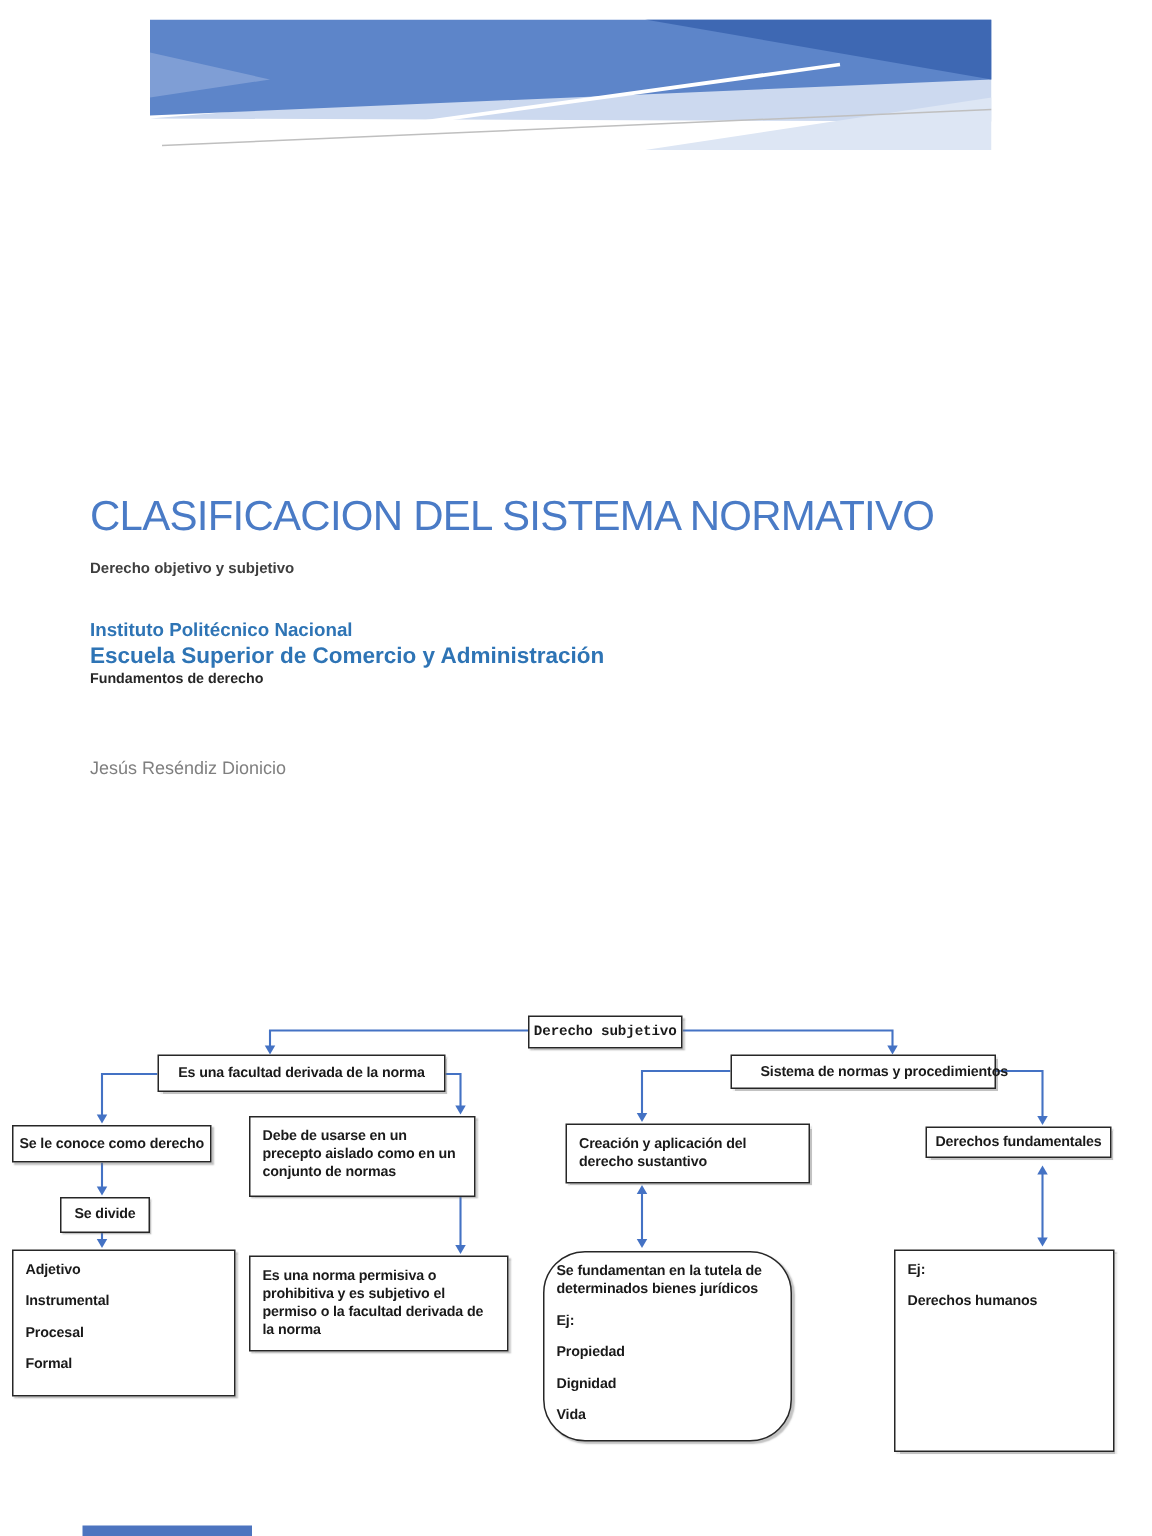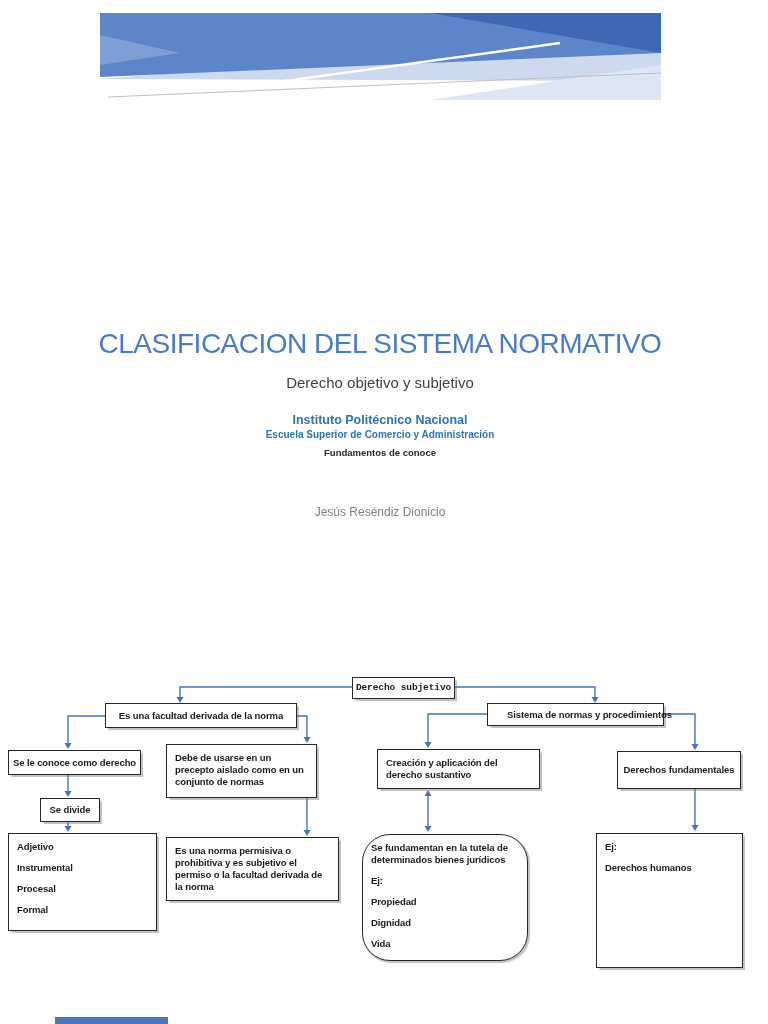--- a/index.html
+++ b/index.html
@@ -3,25 +3,25 @@
 <meta charset="utf-8">
 <style>
   html,body{margin:0;padding:0;background:#ffffff;}
   #page{
     position:relative;width:768px;height:1024px;background:#ffffff;overflow:hidden;
     font-family:"Liberation Sans",sans-serif;
   }
   
   #banner{position:absolute;left:100px;top:13px;width:561px;height:87px;}
   
-  .rtext{position:absolute;left:60px;right:68px;text-align:center;}
+  .rtext{position:absolute;left:60px;right:68px;text-align:left;}
   .doc-title{top:328px;font-size:28px;font-weight:400;color:#4a7bc6;letter-spacing:-0.5px;white-space:nowrap;}
-  .doc-subtitle{top:374px;font-size:15px;font-weight:normal;color:#3f3f3f;}
+  .doc-subtitle{top:374px;font-size:10px;font-weight:bold;color:#3f3f3f;}
   .inst1{top:413px;font-size:12.5px;font-weight:bold;color:#2e74b5;}
-  .inst2{top:429px;font-size:10px;font-weight:bold;color:#2e74b5;}
+  .inst2{top:429px;font-size:15px;font-weight:bold;color:#2e74b5;}
   .course{top:447px;font-size:9.5px;font-weight:bold;color:#262626;}
   .author{top:505px;font-size:12px;font-weight:400;color:#7f7f7f;}
   
   #connectors{position:absolute;left:0;top:0;width:768px;height:1024px;z-index:1;pointer-events:none;}
   .node{
     position:absolute;z-index:2;background:#fff;border:1.5px solid #262626;
     box-shadow:1.5px 1.5px 1px rgba(120,120,120,0.45);
     font-size:9.5px;font-weight:bold;color:#1a1a1a;line-height:12px;letter-spacing:-0.1px;
     box-sizing:border-box;
   }
@@ -44,21 +44,21 @@
     <polygon points="330,0 561,0 561,40" fill="#3e68b3"></polygon>
     <polygon points="0,22 80,40 0,52" fill="#7f9ed5"></polygon>
     <line x1="55" y1="86" x2="460" y2="30" stroke="#ffffff" stroke-width="2.5"></line>
     <line x1="8" y1="84" x2="561" y2="60" stroke="#bfbfbf" stroke-width="1"></line>
   </svg>
 
   <div class="rtext doc-title">CLASIFICACION DEL SISTEMA NORMATIVO</div>
   <div class="rtext doc-subtitle">Derecho objetivo y subjetivo</div>
   <div class="rtext inst1">Instituto Politécnico Nacional</div>
   <div class="rtext inst2">Escuela Superior de Comercio y Administración</div>
-  <div class="rtext course">Fundamentos de conoce</div>
+  <div class="rtext course">Fundamentos de derecho</div>
   <div class="rtext author">Jesús Reséndiz Dionicio</div>
 
   <svg id="connectors">
     <g stroke="#4472C4" stroke-width="1.4" fill="none">
       <polyline points="352,687 180,687 180,700"></polyline>
       <polyline points="455,687 595,687 595,700"></polyline>
       <polyline points="105,716 68,716 68,747"></polyline>
       <polyline points="284,716 307,716 307,741"></polyline>
       <polyline points="68,775 68,795"></polyline>
       <polyline points="68,822 68,830"></polyline>
@@ -90,21 +90,21 @@
   <div class="node center" style="left:105px;top:703px;width:192px;height:25px;">Es una facultad derivada de la norma</div>
 
   <div class="node center" style="left:487px;top:703px;width:177px;height:23px;padding-left:28px;">Sistema de normas y procedimientos</div>
 
   <div class="node center" style="left:8px;top:750px;width:133px;height:25px;">Se le conoce como derecho</div>
 
   <div class="node padded" style="left:166px;top:744px;width:151px;min-height:54px;">Debe de usarse en un precepto aislado como en un conjunto de normas</div>
 
   <div class="node padded" style="left:377px;top:749px;width:163px;min-height:39px;">Creación y aplicación del derecho sustantivo</div>
 
-  <div class="node center" style="left:617px;top:751px;width:124px;height:38px;">Derechos fundamentales</div>
+  <div class="node center" style="left:617px;top:751px;width:124px;height:21px;">Derechos fundamentales</div>
 
   <div class="node center" style="left:40px;top:798px;width:60px;height:24px;">Se divide</div>
 
   <div class="node padded" style="left:8px;top:833px;width:149px;min-height:98px;">
     <div class="para">Adjetivo</div>
     <div class="para">Instrumental</div>
     <div class="para">Procesal</div>
     <div class="para">Formal</div>
   </div>
 

